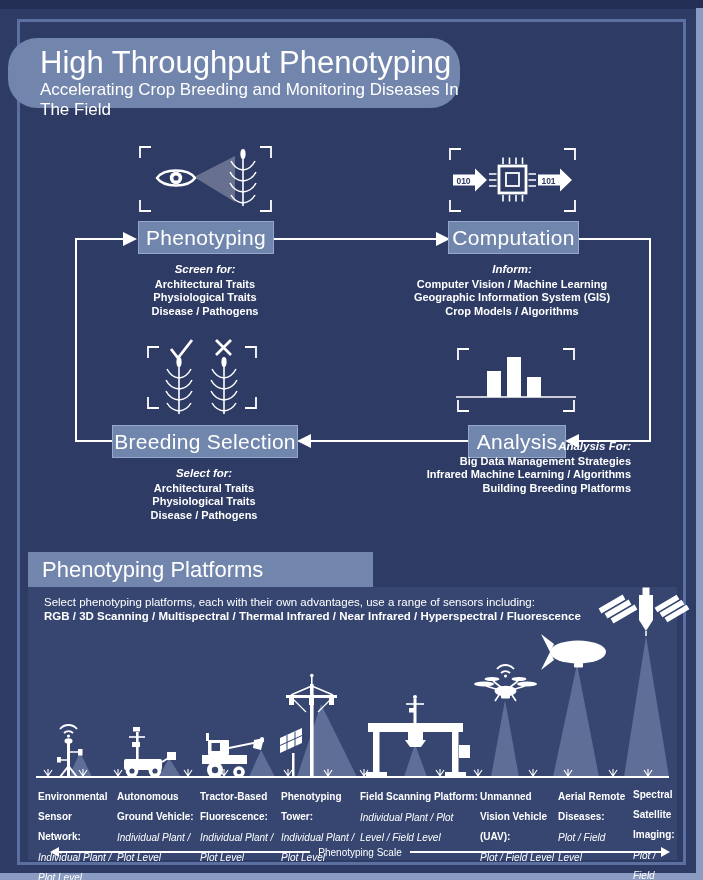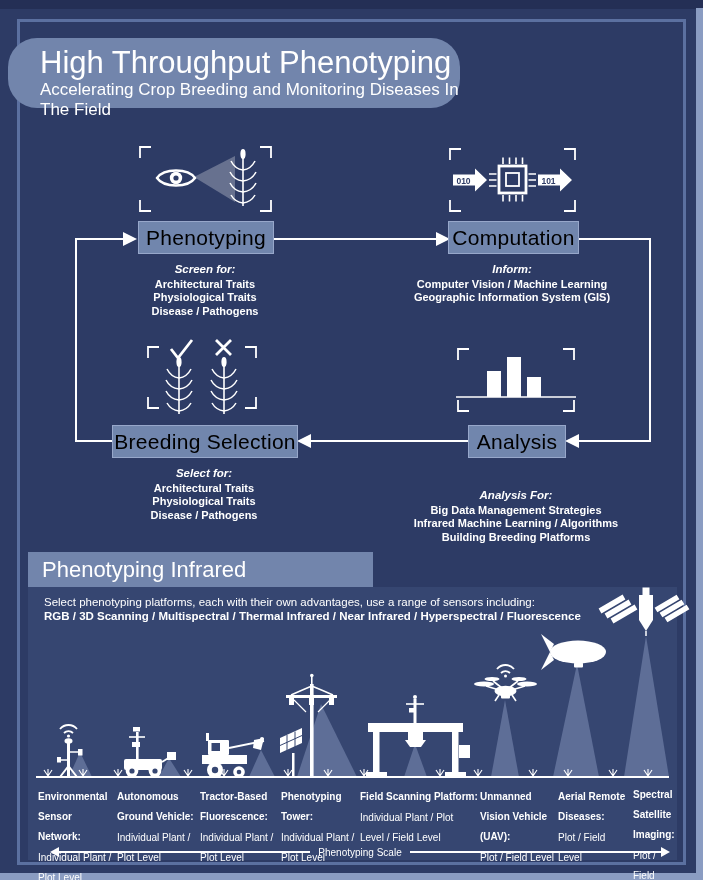--- a/index.html
+++ b/index.html
@@ -2,29 +2,29 @@
 <html><head>
 <meta charset="utf-8">
 <style>
   html,body{margin:0;padding:0;background:#1c2545;}
   #stage{position:relative;width:703px;height:880px;background:#2d3b65;overflow:hidden;
          font-family:"Liberation Sans",sans-serif;color:#fff;}
   .abs{position:absolute;}
   .frame{border:3px solid #5b70a0;}
   .bar{background:#7285ac;}
   .node-box{background:#7186ad;border:1px solid #97a7ca;display:flex;align-items:center;
-            justify-content:center;font-size:21px;color:#000000;letter-spacing:.3px;}
+            justify-content:center;font-size:21px;color:#ffffff;letter-spacing:.3px;}
   .detail{text-align:center;color:#fff;font-size:11px;font-weight:700;line-height:13.5px;}
   .detail .dh{font-style:italic;font-size:11.5px;display:block;margin-bottom:1px;}
   .sec-title{font-size:22px;line-height:35px;padding-left:14px;color:#fff;}
   .intro{color:#fff;font-size:11.5px;line-height:14px;}
   .intro .b{font-weight:700;}
   .plat-label{color:#fff;font-size:10px;line-height:20px;}
   .plat-label .pname{font-weight:700;}
-  .plat-label .pscale{margin-top:1px;}
+  .plat-label .pscale{font-style:italic;margin-top:1px;}
   .scale-axis{display:flex;align-items:center;color:#fff;}
   .scale-axis .ln{flex:1;height:2px;background:#fff;}
   .tri-l{width:0;height:0;border-top:5px solid transparent;border-bottom:5px solid transparent;
          border-right:9px solid #fff;}
   .tri-r{width:0;height:0;border-top:5px solid transparent;border-bottom:5px solid transparent;
          border-left:9px solid #fff;}
   .scale-axis .lbl{font-size:10px;margin:0 8px;white-space:nowrap;}
   svg{display:block;overflow:visible;}
   .h1{font-size:31px;line-height:34px;}
   .h1sub{font-size:17px;}
@@ -141,36 +141,37 @@
   <div class="abs detail" style="left:110px;top:263px;width:190px;">
     <span class="dh">Screen for:</span>
     <div>Architectural Traits</div>
     <div>Physiological Traits</div>
     <div>Disease / Pathogens</div>
   </div>
   <div class="abs detail" style="left:397px;top:263px;width:230px;">
     <span class="dh">Inform:</span>
     <div>Computer Vision / Machine Learning</div>
     <div>Geographic Information System (GIS)</div>
+    <div>Crop Models / Algorithms</div>
   </div>
   <div class="abs detail" style="left:109px;top:467px;width:190px;">
     <span class="dh">Select for:</span>
     <div>Architectural Traits</div>
     <div>Physiological Traits</div>
     <div>Disease / Pathogens</div>
   </div>
-  <div class="abs detail" style="left:401px;top:489px;width:230px;">
+  <div class="abs detail" style="left:401px;top:440px;width:230px;text-align:right;">
     <span class="dh">Analysis For:</span>
     <div>Big Data Management Strategies</div>
     <div>Infrared Machine Learning / Algorithms</div>
     <div>Building Breeding Platforms</div>
   </div>
 
   <div class="abs" style="left:28px;top:587px;width:649px;height:273px;background:#364671;"></div>
-  <div class="abs bar sec-title" style="left:28px;top:552px;width:345px;height:35px;box-sizing:border-box;">Phenotyping Infrared</div>
+  <div class="abs bar sec-title" style="left:28px;top:552px;width:345px;height:35px;box-sizing:border-box;">Phenotyping Platforms</div>
 
   <div class="abs intro" style="left:44px;top:595px;width:600px;">
     <div>Select phenotyping platforms, each with their own advantages, use a range of sensors including:</div>
     <div class="b">RGB / 3D Scanning / Multispectral / Thermal Infrared / Near Infrared / Hyperspectral / Fluorescence</div>
   </div>
 
   <svg class="abs" style="left:28px;top:580px;" width="649" height="200" viewBox="0 0 649 200">
 
     <g fill="rgba(160,177,214,0.38)">
       <polygon points="52,172 41,197 64,197"></polygon>

